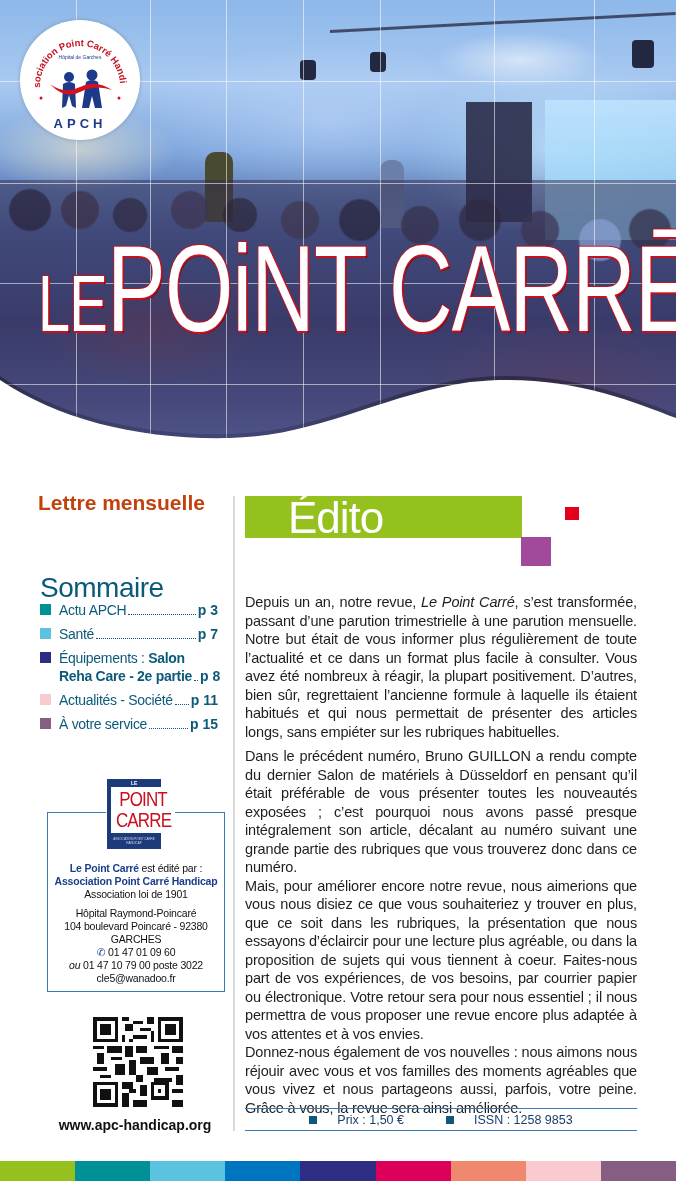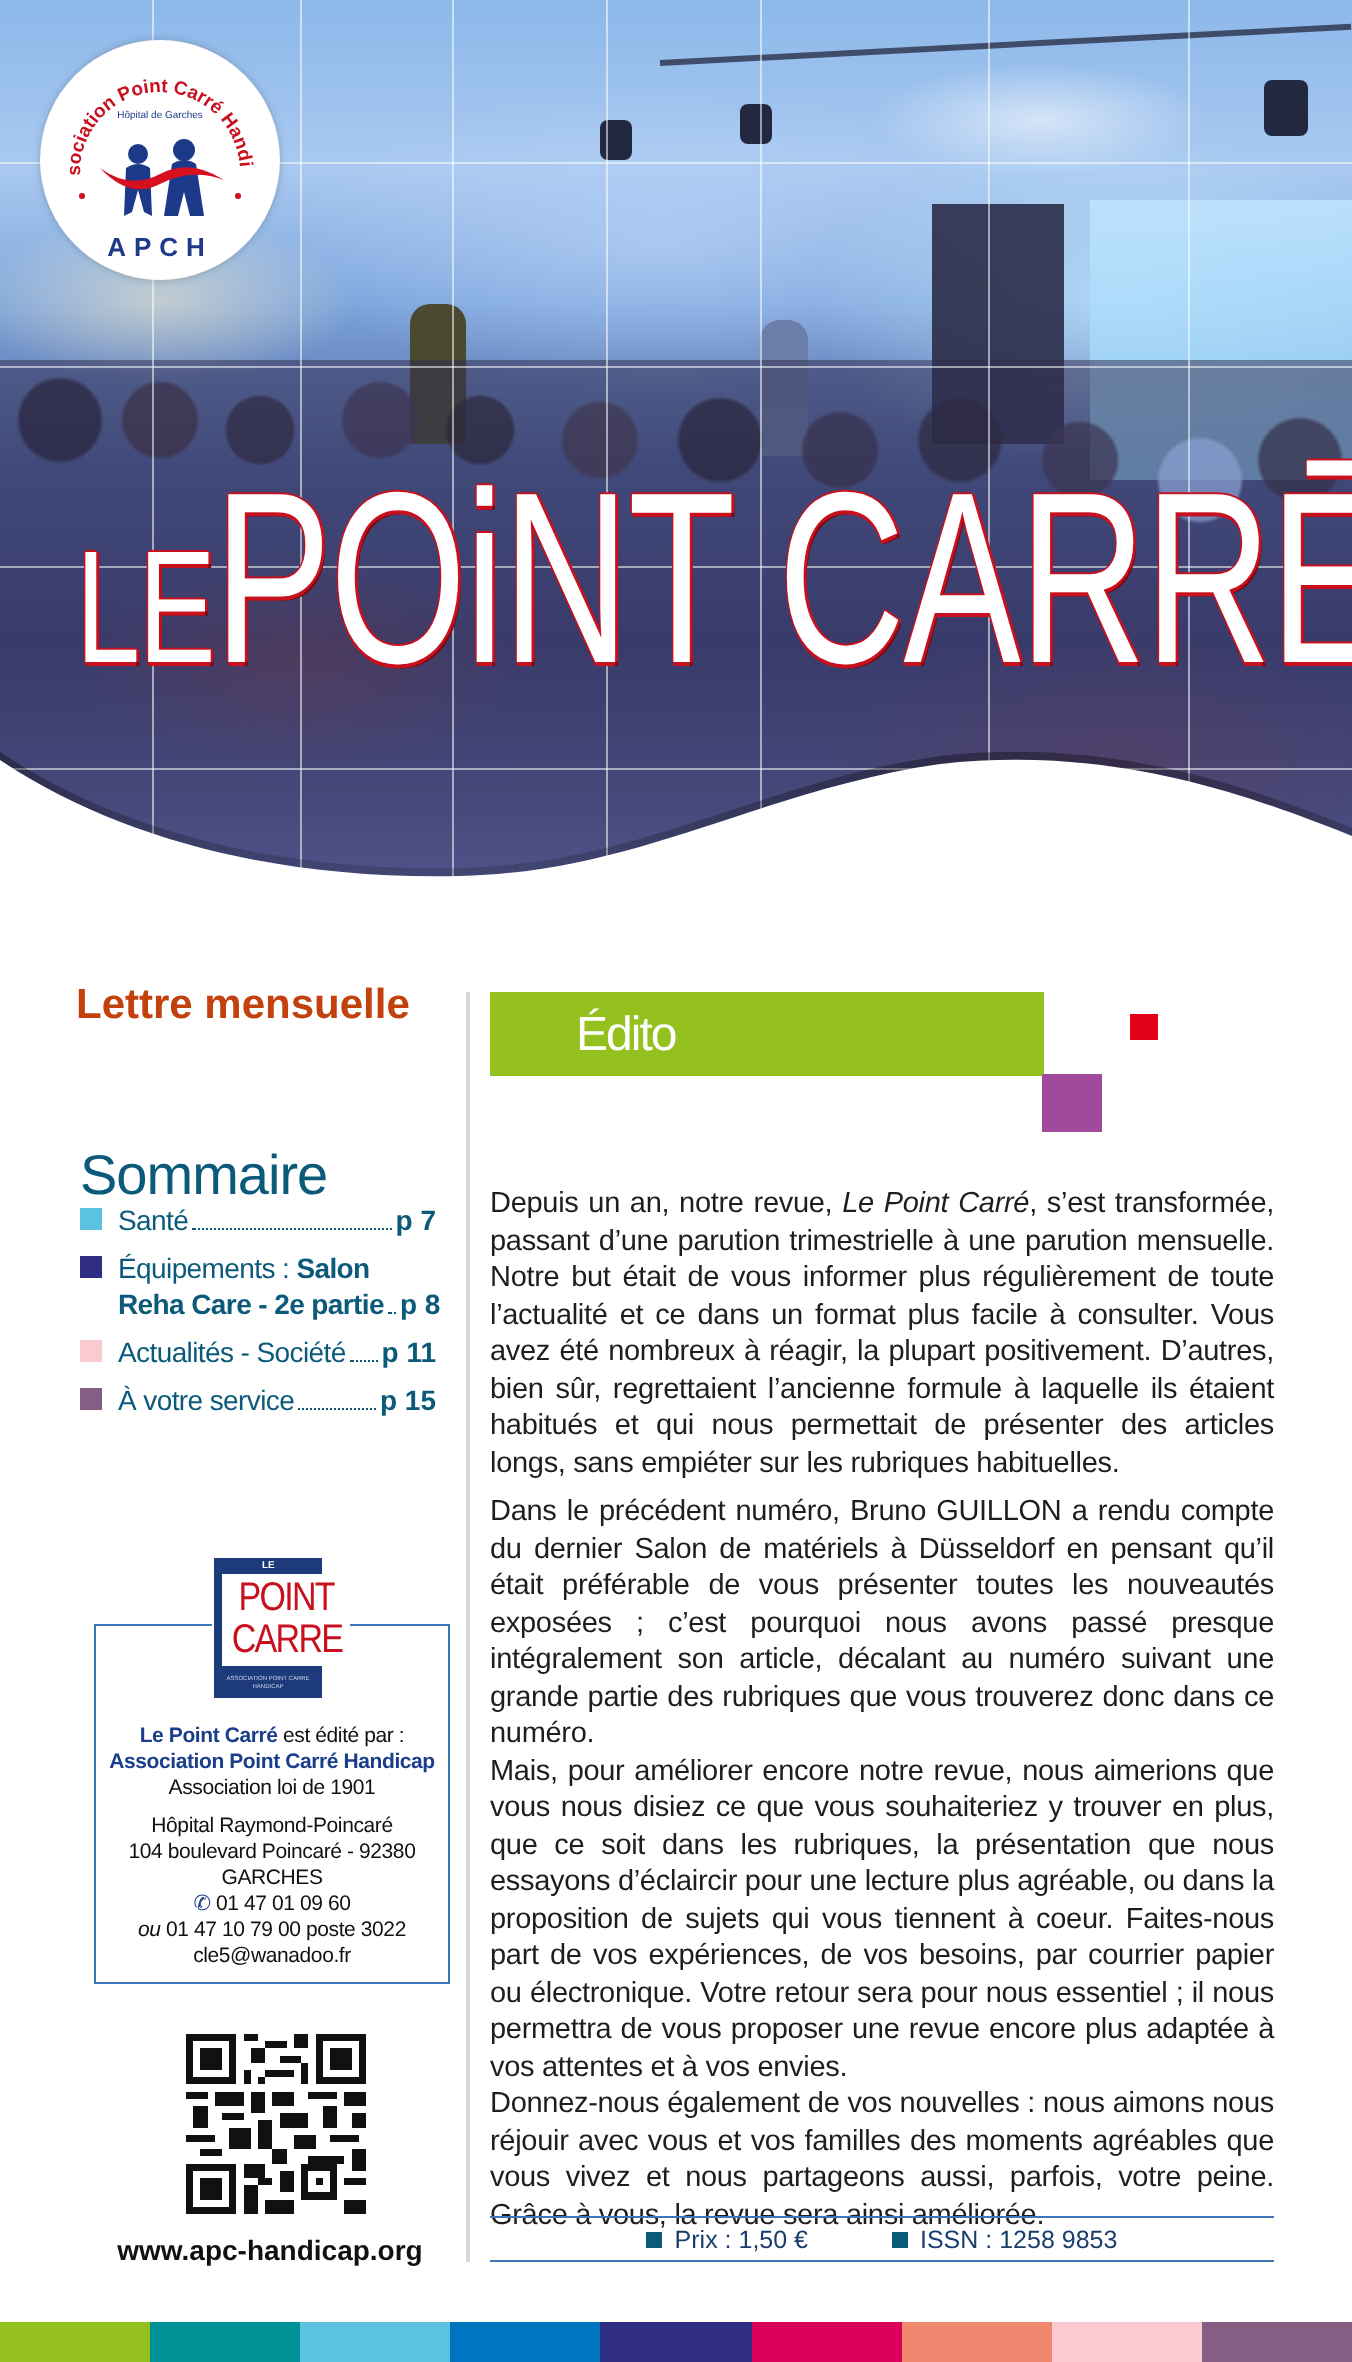--- a/index.html
+++ b/index.html
@@ -99,35 +99,35 @@
 
   
   .qr { position: absolute; left: 92px; top: 1017px; width: 92px; height: 90px; }
   .site-url { position: absolute; left: 40px; top: 1117px; width: 190px; text-align: center; font-size: 14px; font-weight: bold; color: #111; }
 
   
   .col-divider { position: absolute; left: 233px; top: 496px; width: 2px; height: 635px; background: #d8d8d8; }
 
   
   .edito-banner { position: absolute; left: 245px; top: 496px; width: 277px; height: 42px; background: #95c11f; }
-  .edito-title { position: absolute; left: 288px; top: 496px; font-size: 24px; color: #ffffff; font-weight: normal; line-height: 44px; letter-spacing: -1px; }
+  .edito-title { position: absolute; left: 288px; top: 496px; font-size: 44px; color: #ffffff; font-weight: normal; line-height: 44px; letter-spacing: -1px; }
   .deco-red { position: absolute; left: 565px; top: 507px; width: 14px; height: 13px; background: #e2001a; }
   .deco-purple { position: absolute; left: 521px; top: 537px; width: 30px; height: 29px; background: #a1499a; }
 
   .edito-body { position: absolute; left: 245px; top: 593px; width: 392px; font-family: "Liberation Sans Narrow", "Liberation Sans", sans-serif; font-size: 14.5px; line-height: 18.5px; color: #1e1e1e; text-align: justify; letter-spacing: -0.15px; }
   .edito-body p { margin-bottom: 0; }
   .edito-body p.sp { margin-top: 6px; }
   .edito-body em { font-style: italic; }
 
   .signature { position: absolute; left: 245px; top: 1044px; width: 392px; text-align: right; font-family: "Liberation Sans Narrow", "Liberation Sans", sans-serif; }
   .sig-name { font-size: 14px; font-weight: bold; color: #222; line-height: 18px; }
   .sig-role { font-size: 11px; font-weight: bold; color: #222; line-height: 16px; }
 
   .price-bar { position: absolute; left: 245px; top: 1108px; width: 392px; height: 23px; border-top: 1px solid #3b78b5; border-bottom: 1px solid #3b78b5; display: flex; justify-content: center; align-items: center; gap: 42px; font-size: 12.5px; color: #1a3e6c; }
-  .price-item { display: flex; align-items: center; gap: 6px; }
+  .price-item { display: flex; align-items: center; gap: 20px; }
   .sq { width: 8px; height: 8px; background: #0c5a7a; display: inline-block; }
 
   
   .color-strip { position: absolute; left: 0; top: 1161px; width: 676px; height: 20px; display: flex; }
   .strip-seg { flex: 1; height: 100%; }
 </style>
 </head>
 <body>
 
 <div class="hero">
@@ -194,20 +194,28 @@
 
 <div class="left-col">
   <div class="issue-title">
     <span>Lettre  mensuelle</span>
   </div>
 </div>
 
 <div class="sommaire-title">Sommaire</div>
 
 <div class="toc">
+  <div class="toc-item">
+    <span class="toc-bullet" style="background:#009196"></span>
+    <span class="toc-body">
+      <span class="toc-label">Actu APCH</span>
+      <span class="toc-dots"></span>
+      <span class="toc-page">p 3</span>
+    </span>
+  </div>
   <div class="toc-item">
     <span class="toc-bullet" style="background:#5bc3e0"></span>
     <span class="toc-body">
       <span class="toc-label">Santé</span>
       <span class="toc-dots"></span>
       <span class="toc-page">p 7</span>
     </span>
   </div>
   <div class="toc-item toc-multi">
     <span class="toc-bullet" style="background:#2e2d83"></span>

